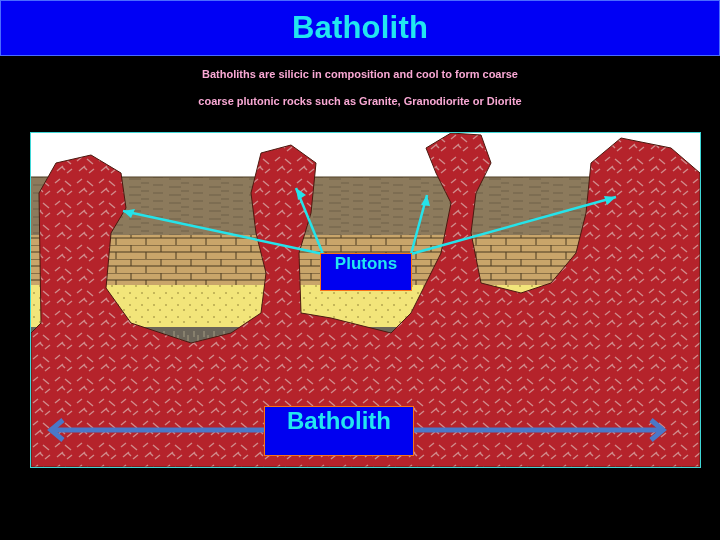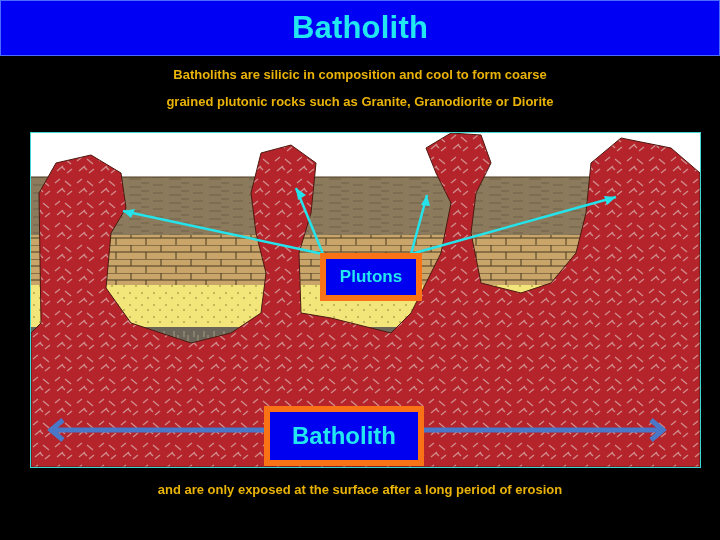--- a/index.html
+++ b/index.html
@@ -1,42 +1,42 @@
 <!DOCTYPE html>
 <html><head>
 <meta charset="utf-8">
 <style>
   html, body { margin:0; padding:0; }
   body { width:720px; height:540px; background:#000; position:relative; overflow:hidden;
          font-family:"Liberation Sans", sans-serif; }
   .title-bar { position:absolute; left:0; top:0; width:718px; height:54px; background:#0000f5;
                border:1px solid #4a6cff; display:flex; align-items:center; justify-content:center; }
   .title { color:#22e6f0; font-weight:bold; font-size:31px; letter-spacing:0.2px; }
-  .caption { position:absolute; left:0; width:720px; text-align:center; color:#eab308;
-             font-weight:bold; font-size:13px; line-height:27px; }
+  .caption { position:absolute; left:0; width:720px; text-align:center; color:#f9a8d4;
+             font-weight:bold; font-size:11px; line-height:27px; }
   .cap-top { top:61px; }
   .cap-bottom { top:476px; }
   .diagram { position:absolute; left:30px; top:132px; width:669px; height:334px;
              border:1px solid #3fd6d6; background:#fff; overflow:hidden; }
   .diagram svg { display:block; }
-  .label-box { position:absolute; background:#0000f0; border:6px solid #f97316;
-               color:#22e6f0; font-weight:bold; display:flex; align-items:center; justify-content:center; }
+  .label-box { position:absolute; background:#0000f0; border:1px solid #f97316;
+               color:#22e6f0; font-weight:bold; display:flex; align-items:flex-start; justify-content:center; }
   .plutons-box { left:320px; top:253px; width:90px; height:36px; font-size:17px; }
   .batholith-box { left:264px; top:406px; width:148px; height:48px; font-size:24px; }
 </style>
 </head>
 <body>
 
 <div class="title-bar">
   <span class="title">Batholith</span>
 </div>
 
 <div class="caption cap-top">
   <div>Batholiths are silicic in composition and cool to form coarse</div>
-  <div>grained plutonic rocks such as Granite, Granodiorite or Diorite</div>
+  <div>coarse plutonic rocks such as Granite, Granodiorite or Diorite</div>
 </div>
 
 <div class="diagram">
   <svg width="669" height="334" viewBox="0 0 669 334">
     <defs>
       <pattern id="granite" width="22" height="22" patternUnits="userSpaceOnUse">
         <rect width="22" height="22" fill="#b5232b"></rect>
         <path d="M2 6 l5 -4 M12 4 l6 5 M4 16 l6 -5 M14 18 l5 -4 M9 12 l3 3" stroke="#d08a8a" stroke-width="1.4" fill="none"></path>
       </pattern>
       <pattern id="shale" width="40" height="8" patternUnits="userSpaceOnUse">
@@ -87,14 +87,13 @@
 </div>
 
 <div class="label-box plutons-box">
   <span>Plutons</span>
 </div>
 <div class="label-box batholith-box">
   <span>Batholith</span>
 </div>
 
 <div class="caption cap-bottom">
-  <div>and are only exposed at the surface after a long period of erosion</div>
 </div>
 
 </body></html>

